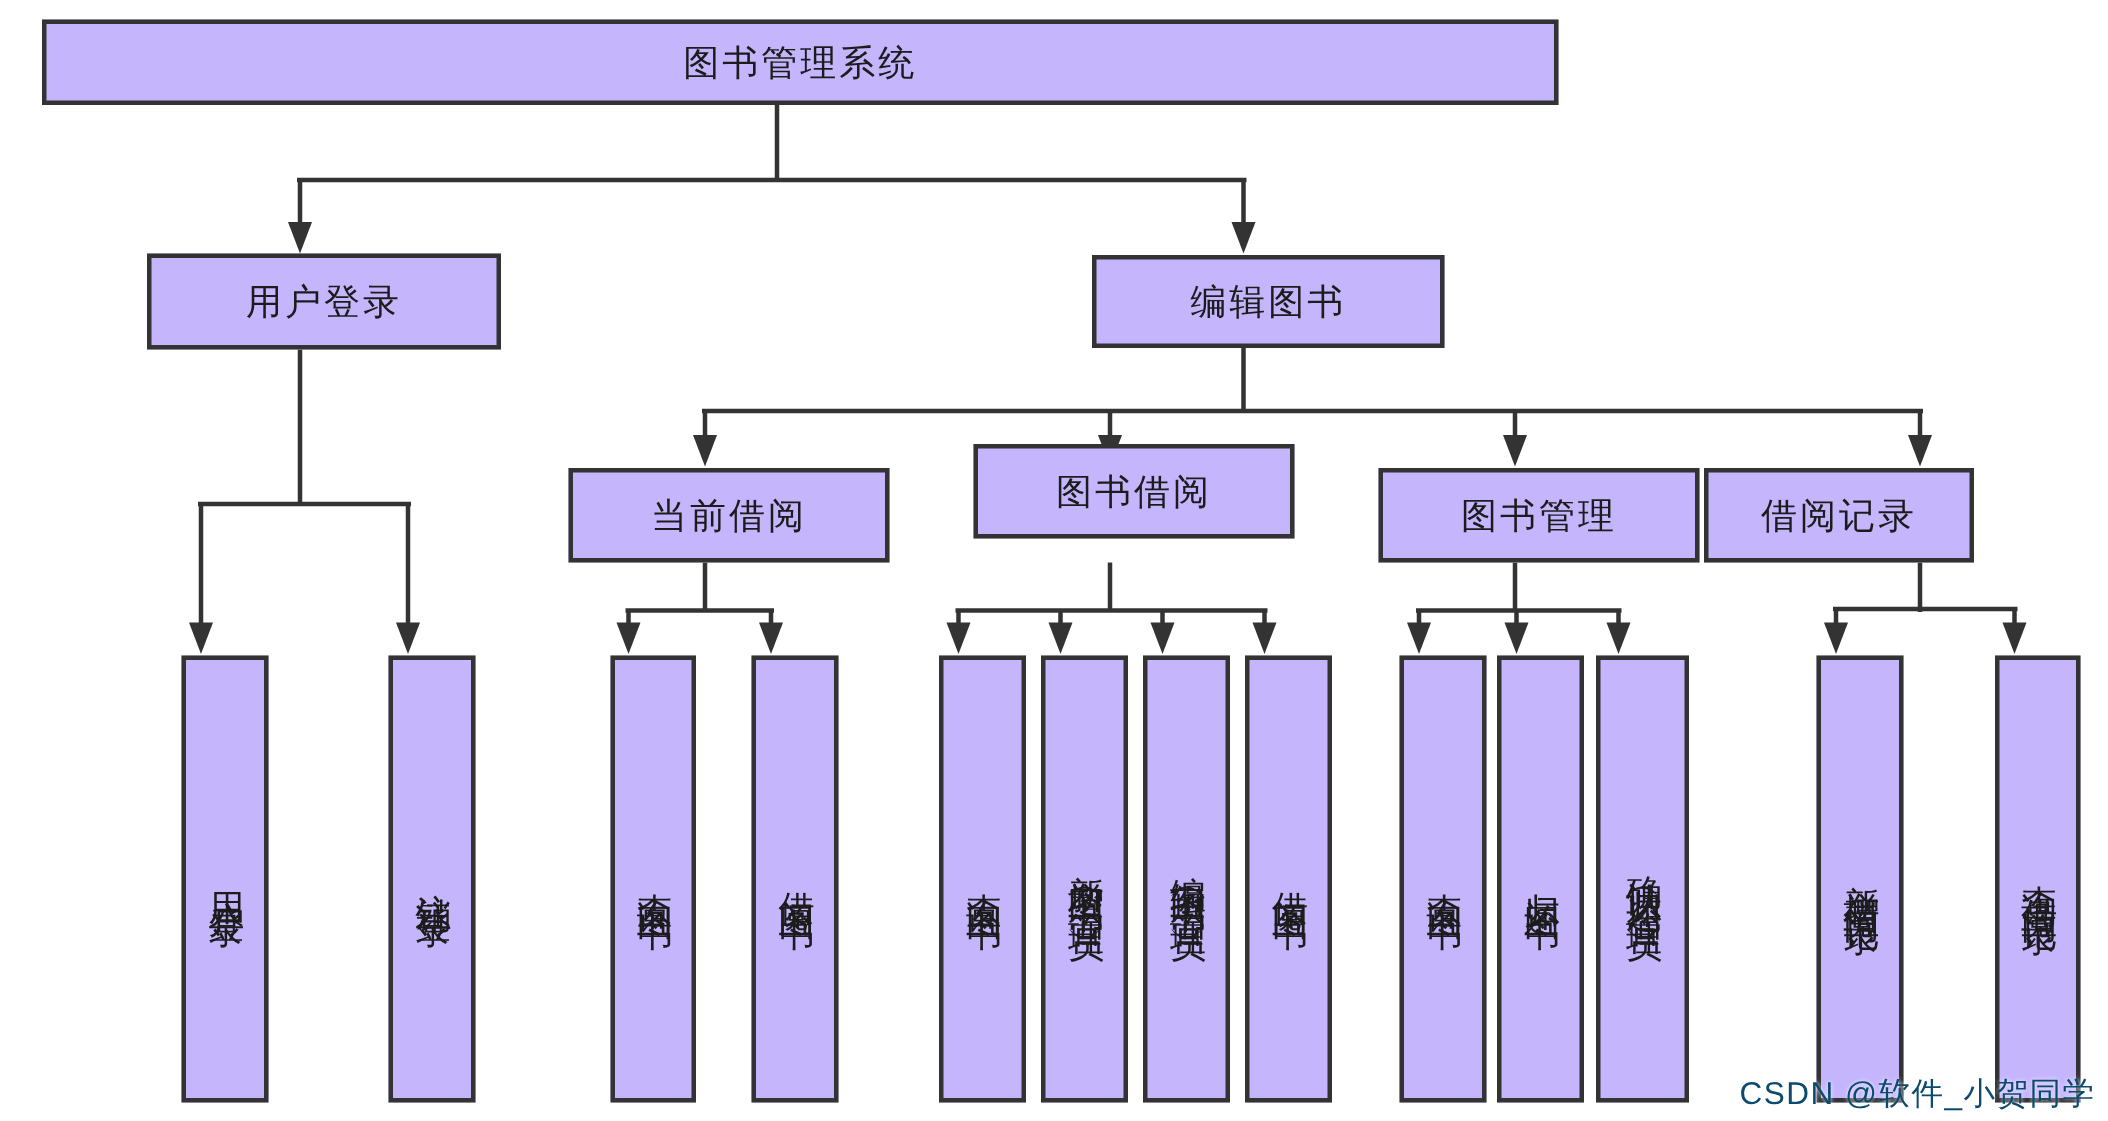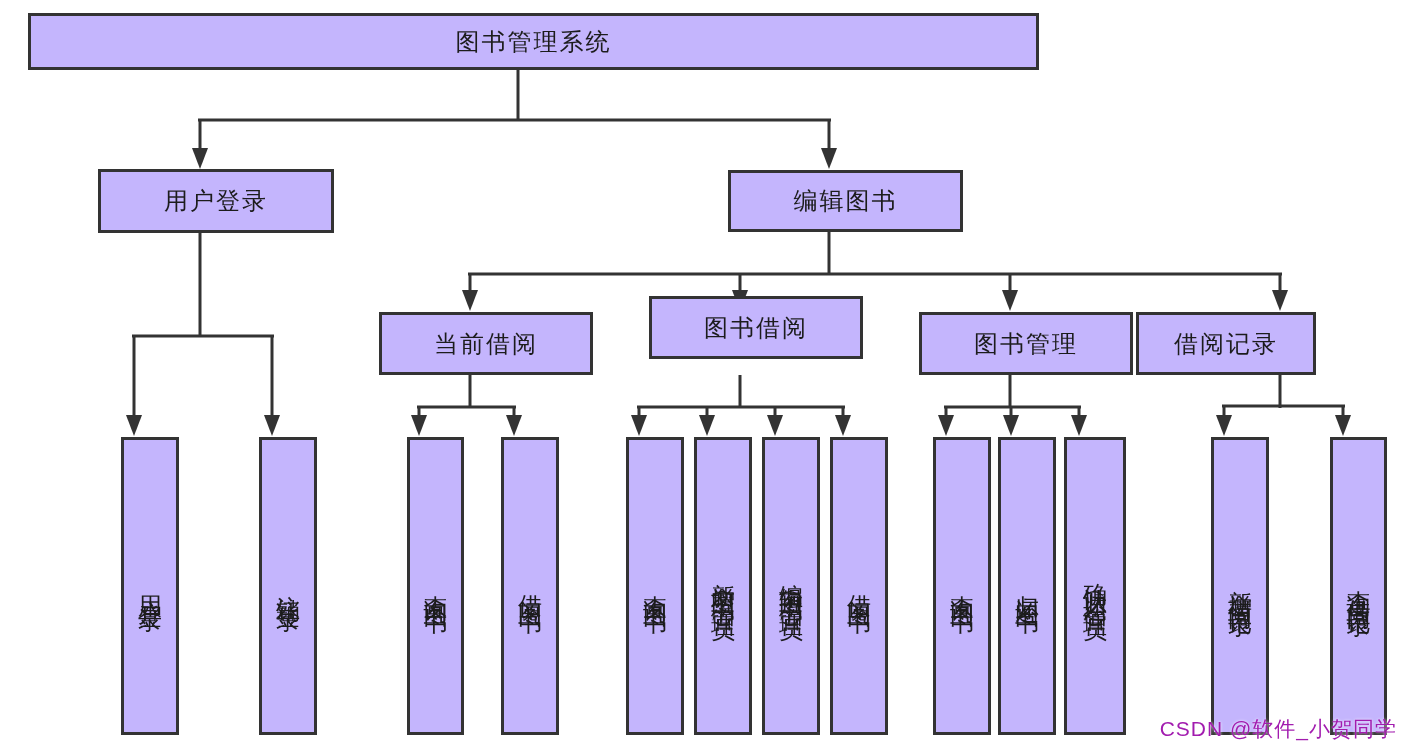--- a/index.html
+++ b/index.html
@@ -15,21 +15,21 @@
     display:flex; align-items:center; justify-content:center;margin-left:16px;
   }
   .node .lbl { color:#1c1c1c; }
   .node.h .lbl { font-size:24px; letter-spacing:2px; white-space:nowrap; }
   .node.v .lbl {
     writing-mode:vertical-rl; text-orientation:mixed;
     font-size:24px; letter-spacing:5px; line-height:1;
   }
   #watermark {
     position:absolute; right:8px; bottom:4px; z-index:6;
-    font-size:21px; letter-spacing:1px; color:#a21caf;
+    font-size:21px; letter-spacing:1px; color:#0c4a6e;
     text-shadow:0 0 3px rgba(255,255,255,.9);
     white-space:nowrap;
   }
 </style>
 </head>
 <body>
 
 <svg id="connector-layer" width="1405" height="747">
     <line x1="518" y1="70" x2="518" y2="121" stroke="#333333" stroke-width="3"></line>
     <line x1="198" y1="120" x2="831" y2="120" stroke="#333333" stroke-width="3"></line>

